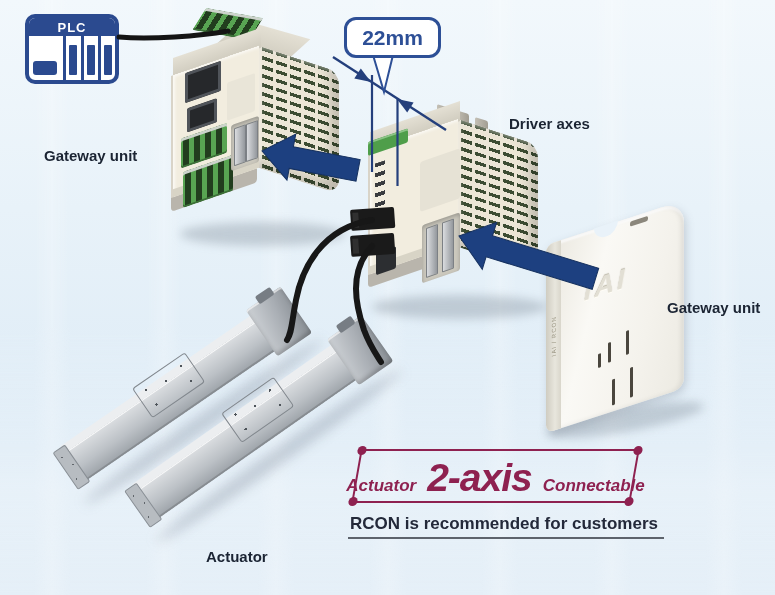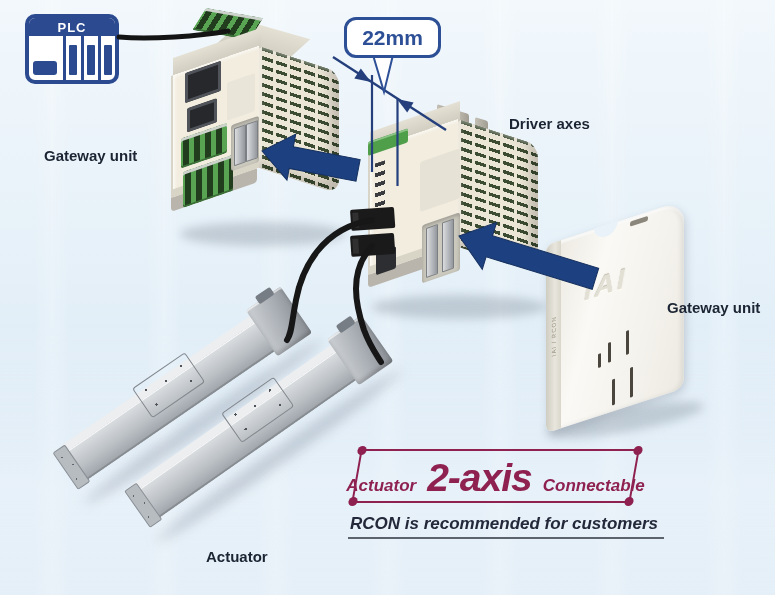--- a/index.html
+++ b/index.html
@@ -71,21 +71,21 @@
     font-size:21px;font-weight:bold;color:#2d4f96;}
   
   .badge{position:absolute;left:356px;top:449px;width:279px;height:54px;z-index:60;
     border:2px solid #8e2150;transform:skewX(-10deg);box-sizing:border-box;}
   .badge-dot{position:absolute;width:9px;height:9px;border-radius:50%;background:#8e2150;}
   .badge-inner{position:absolute;inset:0;transform:skewX(10deg);
     display:flex;align-items:baseline;justify-content:center;gap:11px;padding-top:9px;
     color:#8e2150;font-style:italic;white-space:nowrap;}
   .badge-small{font-size:17px;font-weight:bold;}
   .badge-big{font-size:39px;font-weight:bold;line-height:.9;letter-spacing:-1px;}
-  .notes{position:absolute;left:348px;top:514px;z-index:60;color:#23293a;font-style:italic;font-weight:bold;font-size:17px;}
+  .notes{position:absolute;left:348px;top:514px;z-index:60;color:#23293a;font-weight:bold;font-size:17px;}
   .note-line{display:table;border-bottom:2px solid #5d636c;padding:0 6px 3px 2px;white-space:nowrap;}
   .note-line + .note-line{margin-top:8px;margin-left:-5px;}
   
   .terminal{position:absolute;left:546px;top:245px;width:138px;height:188px;z-index:10;
     transform:skewY(-18deg);transform-origin:0 0;
     background:linear-gradient(105deg,#e9e6dd 0%,#faf9f5 35%,#f4f2ec 70%,#eceae2 100%);
     border-radius:8px 22px 10px 8px;
     box-shadow:inset -3px 0 5px rgba(0,0,0,.08), inset 0 3px 2px rgba(255,255,255,.9), 2px 4px 8px rgba(90,100,115,.25);}
   .term-edge{position:absolute;left:0;top:0;bottom:0;width:15px;border-radius:8px 0 0 8px;
     background:linear-gradient(90deg,#cfccc1 0%,#e8e6dd 60%,#d9d6cb 100%);

